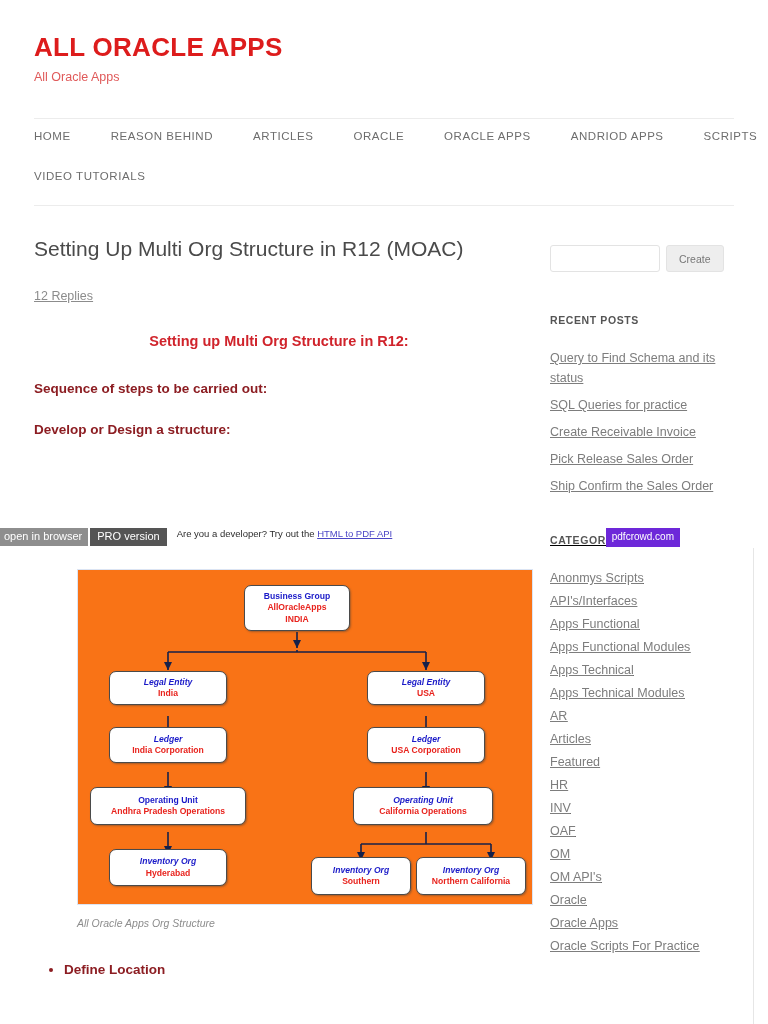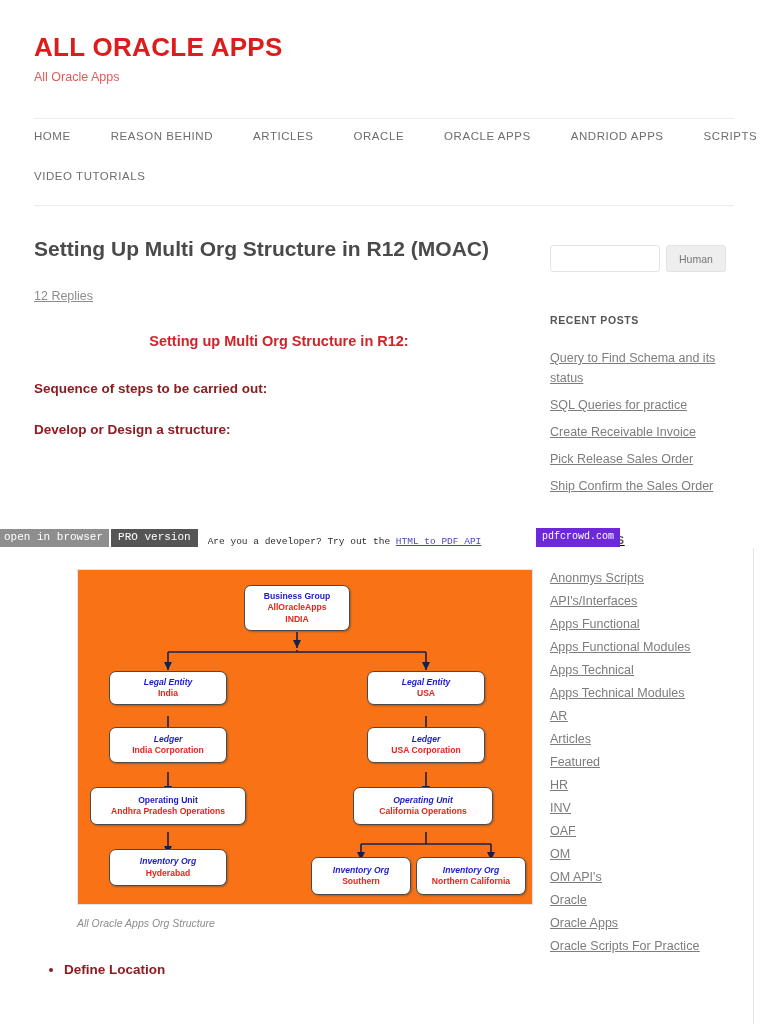--- a/index.html
+++ b/index.html
@@ -40,41 +40,41 @@
   
   .content { position: absolute; top: 236px; left: 34px; width: 490px; }
   .sidebar { position: absolute; top: 245px; left: 550px; width: 186px; }
   .sidebar-divider {
     position: absolute; left: 753px; top: 548px; width: 1px; height: 476px;
     background: #e6e6e6;
   }
 
   
   .post-title {
-    font-size: 21px; font-weight: bold; color: #4a4a4a;
+    font-size: 21px; font-weight: normal; color: #4a4a4a;
     margin: 0 0 24px 0; line-height: 1.25;
   }
   .replies-link {
     display: inline-block; font-size: 12.5px; color: #8c8c8c;
     text-decoration: underline; margin-bottom: 30px; cursor: pointer;
   }
   .heading-center {
     text-align: center; color: #d0232b; font-weight: bold;
     font-size: 14.5px; margin: 0 0 32px 0;
   }
   .heading-left {
     color: #8c1d22; font-weight: bold; font-size: 13.5px;
     margin: 0 0 26px 0;
   }
 
   
   .pdfbar {
-    position: absolute; left: 0; top: 528px; width: 620px; height: 19px;
-    display: flex; align-items: flex-end; font-size: 10px;
-    font-family: Liberation Mono, monospace; z-index: 40;
+    position: absolute; left: 0; top: 528px; width: 680px; height: 19px;
+    display: flex; align-items: flex-start; font-size: 10px;
+    font-family: Liberation Sans, sans-serif; z-index: 40;
   }
   .pdf-open {
     background: #8e8e8e; color: #ffffff; padding: 2px 6px 3px 4px;
     font-size: 11px; line-height: 13px;
   }
   .pdf-pro {
     background: #555555; color: #ffffff; padding: 2px 7px 3px 7px;
     font-size: 11px; line-height: 13px; margin-left: 2px;
   }
   .pdf-text { color: #2d2d2d; font-size: 9.5px; margin-left: 10px; }
@@ -285,21 +285,21 @@
     <ul>
       <li>Define Location</li>
     </ul>
   </div>
 
   <p class="body-para">Open the E-Business Suite and navigate to Human Resources, Vision</p>
 
   <aside class="sidebar">
     <div class="search-row">
       <input class="search-input" type="text" placeholder="" style="">
-      <button class="search-btn">Human</button>
+      <button class="search-btn">Create</button>
     </div>
 
     <div class="widget">
       <div class="widget-title">RECENT POSTS</div>
       <ul class="widget-list" id="recent-list">
           <li><a>Query to Find Schema and its status</a></li>
           <li><a>SQL Queries for practice</a></li>
           <li><a>Create Receivable Invoice</a></li>
           <li><a>Pick Release Sales Order</a></li>
           <li><a>Ship Confirm the Sales Order</a></li>

